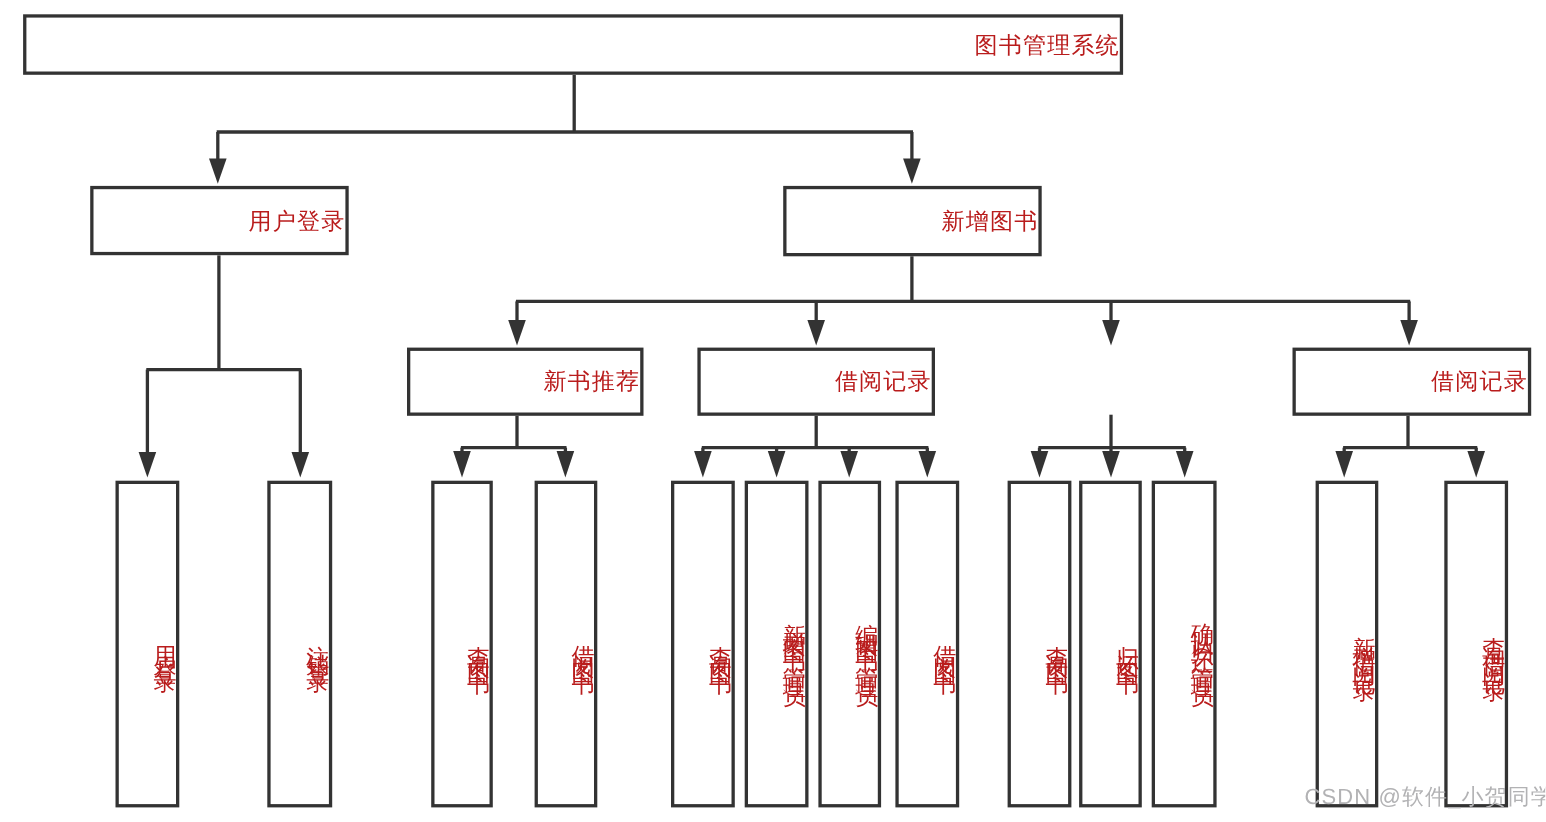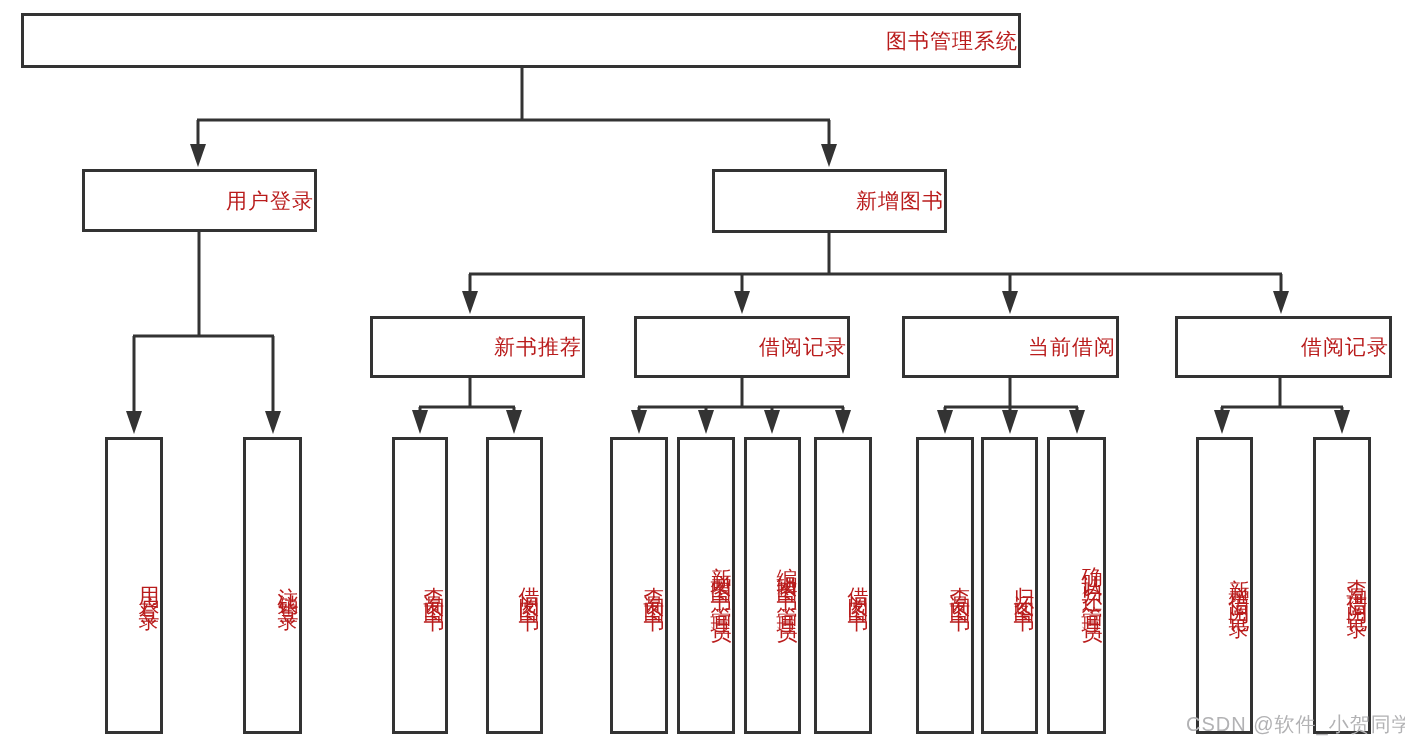--- a/index.html
+++ b/index.html
@@ -139,23 +139,20 @@
   <div class="box" style="left:712px;top:169px;width:235px;height:64px;">
     <span class="hlabel">新增图书</span>
   </div>
 
   <div class="box" style="left:370px;top:316px;width:215px;height:62px;">
     <span class="hlabel">新书推荐</span>
   </div>
   <div class="box" style="left:634px;top:316px;width:216px;height:62px;">
     <span class="hlabel">借阅记录</span>
   </div>
-  <div class="box" style="left:902px;top:316px;width:217px;height:62px;">
-    <span class="hlabel">当前借阅</span>
-  </div>
   <div class="box" style="left:1175px;top:316px;width:217px;height:62px;">
     <span class="hlabel">借阅记录</span>
   </div>
 
   <div class="box leaf" style="left:105px;top:437px;width:58px;height:297px;">
     <span class="vlabel">用户登录</span>
   </div>
   <div class="box leaf" style="left:243px;top:437px;width:59px;height:297px;">
     <span class="vlabel">注销登录</span>
   </div>

